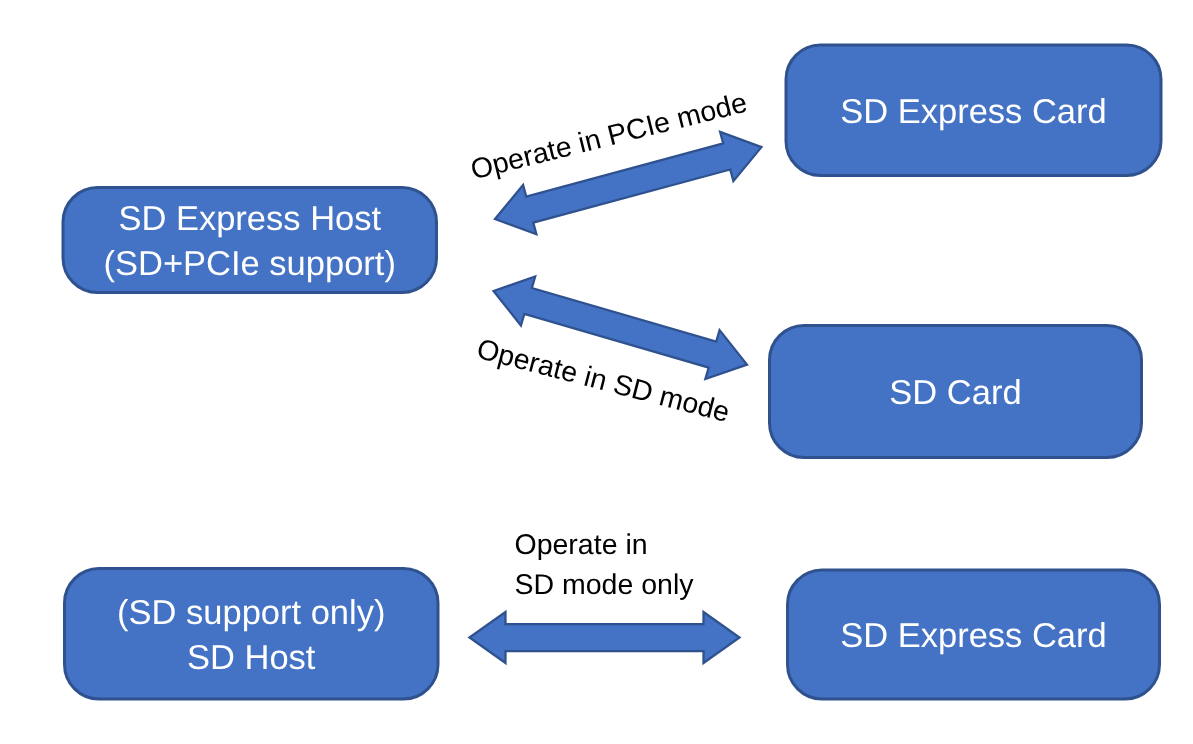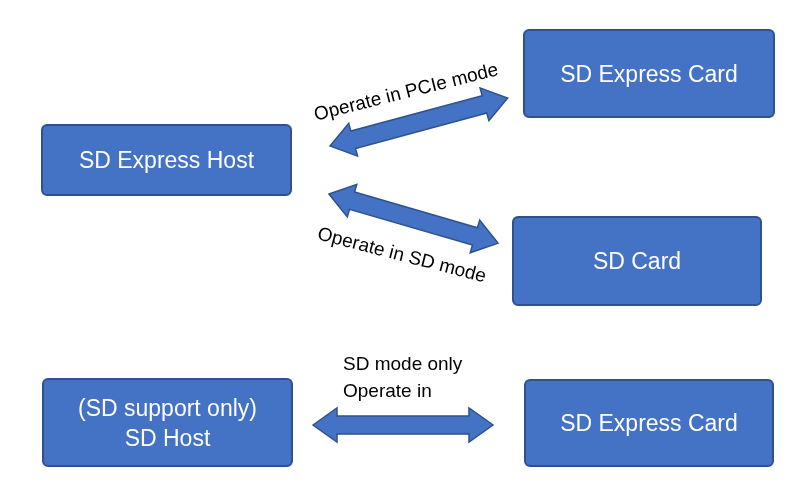--- a/index.html
+++ b/index.html
@@ -9,21 +9,21 @@
   *{box-sizing:border-box;}
   html,body{margin:0;padding:0;background:var(--bg);}
   body{font-family:"Liberation Sans","DejaVu Sans",sans-serif;}
   .canvas{
     position:relative;width:795px;height:496px;background:var(--bg);overflow:hidden;
   }
   .node{
     position:absolute;
     background:var(--box-fill);
     border:2px solid var(--box-border);
-    border-radius:6px;
+    border-radius:24px;
     color:var(--box-text);
     display:flex;flex-direction:column;align-items:center;justify-content:center;
     text-align:center;
     font-size:23px;line-height:30px;
   }
   .node .bx-line{white-space:nowrap;}
   .arrow-layer{position:absolute;left:0;top:0;width:795px;height:496px;}
   .arrow polygon{
     fill:var(--arrow-fill);
     stroke:var(--arrow-border);
@@ -51,20 +51,21 @@
     <g class="arrow" transform="translate(329,194) rotate(16.2)">
       <polygon points="0,0 24,-17 24,-9 152,-9 152,-17 176,0 152,17 152,9 24,9 24,17"></polygon>
     </g>
     <g class="arrow" transform="translate(313,425)">
       <polygon points="0,0 24,-17 24,-9 156,-9 156,-17 180,0 156,17 156,9 24,9 24,17"></polygon>
     </g>
   </svg>
 
   <div class="node" style="left:41px;top:124px;width:251px;height:72px;">
     <div class="bx-line">SD Express Host</div>
+    <div class="bx-line">(SD+PCIe support)</div>
   </div>
 
   <div class="node" style="left:523px;top:29px;width:252px;height:89px;">
     <div class="bx-line">SD Express Card</div>
   </div>
 
   <div class="node" style="left:512px;top:216px;width:250px;height:90px;">
     <div class="bx-line">SD Card</div>
   </div>
 
@@ -75,17 +76,17 @@
 
   <div class="node" style="left:524px;top:379px;width:250px;height:88px;">
     <div class="bx-line">SD Express Card</div>
   </div>
 
   <div class="edge-label centered rot-neg" style="left:295px;top:78px;width:222px;">Operate in PCIe mode</div>
 
   <div class="edge-label centered rot-pos" style="left:291px;top:241px;width:222px;">Operate in SD mode</div>
 
   <div class="edge-label" style="left:343px;top:350px;">
+    <div>Operate in</div>
     <div>SD mode only</div>
-    <div>Operate in</div>
   </div>
 
 </div>
 
 </body></html>

